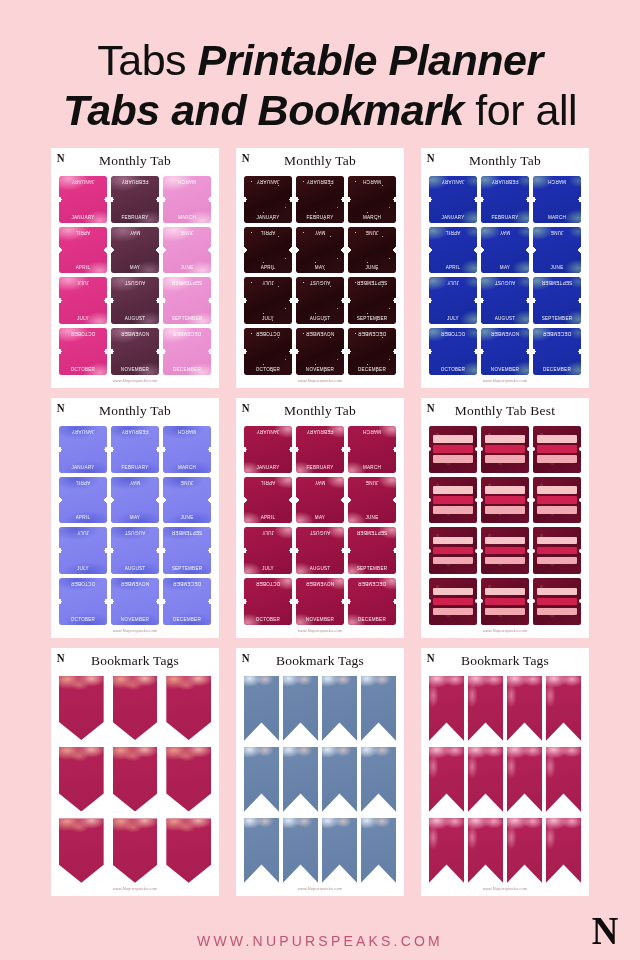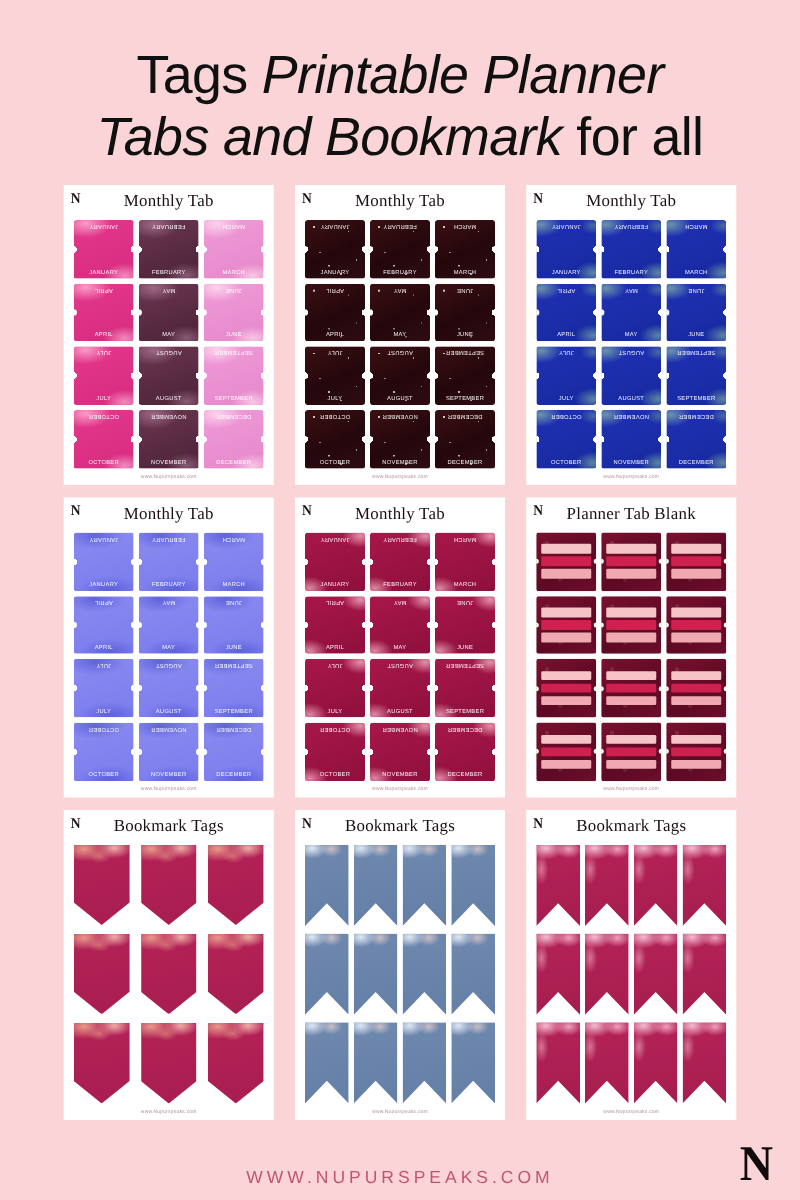--- a/index.html
+++ b/index.html
@@ -21,21 +21,21 @@
   .headline {
     font-family: "Liberation Sans", sans-serif;
     font-size: 43px;
     line-height: 1.16;
     color: #101010;
     font-weight: 400;
     letter-spacing: -0.5px;
   }
   .headline .em {
     font-style: italic;
-    font-weight: normal;
+    font-weight: bold;
     text-align: right;
   }
 
   
   .sheet-grid {
     display: grid;
     grid-template-columns: repeat(3, 168px);
     grid-template-rows: 240px 240px 248px;
     justify-content: center;
     column-gap: 17px;
@@ -307,21 +307,21 @@
     line-height: 46px;
     text-align: center;
     transform: scaleX(0.92);
   }
 </style>
 </head>
 <body>
 
 <div class="header">
   <div class="headline">
-    <span>Tags </span><span class="em">Printable Planner</span><br>
+    <span>Tabs </span><span class="em">Printable Planner</span><br>
     <span class="em">Tabs and Bookmark</span><span> for all</span>
   </div>
 </div>
 
 <div class="sheet-grid" id="sheet-grid">
     <div class="sheet">
       <div class="sheet-head">
         <div class="sheet-logo">N</div>
         <div class="sheet-title">Monthly Tab</div>
       </div>
@@ -611,21 +611,21 @@
             <div class="m-top">DECEMBER</div>
             <div class="m-bot">DECEMBER</div>
           </div>
         </div>
       </div>
       <div class="sheet-foot">www.Nupurspeaks.com</div>
     </div>
     <div class="sheet">
       <div class="sheet-head">
         <div class="sheet-logo">N</div>
-        <div class="sheet-title">Planner Tab Blank</div>
+        <div class="sheet-title">Monthly Tab Best</div>
       </div>
       <div class="sheet-body">
         <div class="tab-rows">
           <div class="blank-tab">
             <div class="band band-light"></div>
             <div class="band band-mid"></div>
             <div class="band band-pale"></div>
           </div>
           <div class="blank-tab">
             <div class="band band-light"></div>

